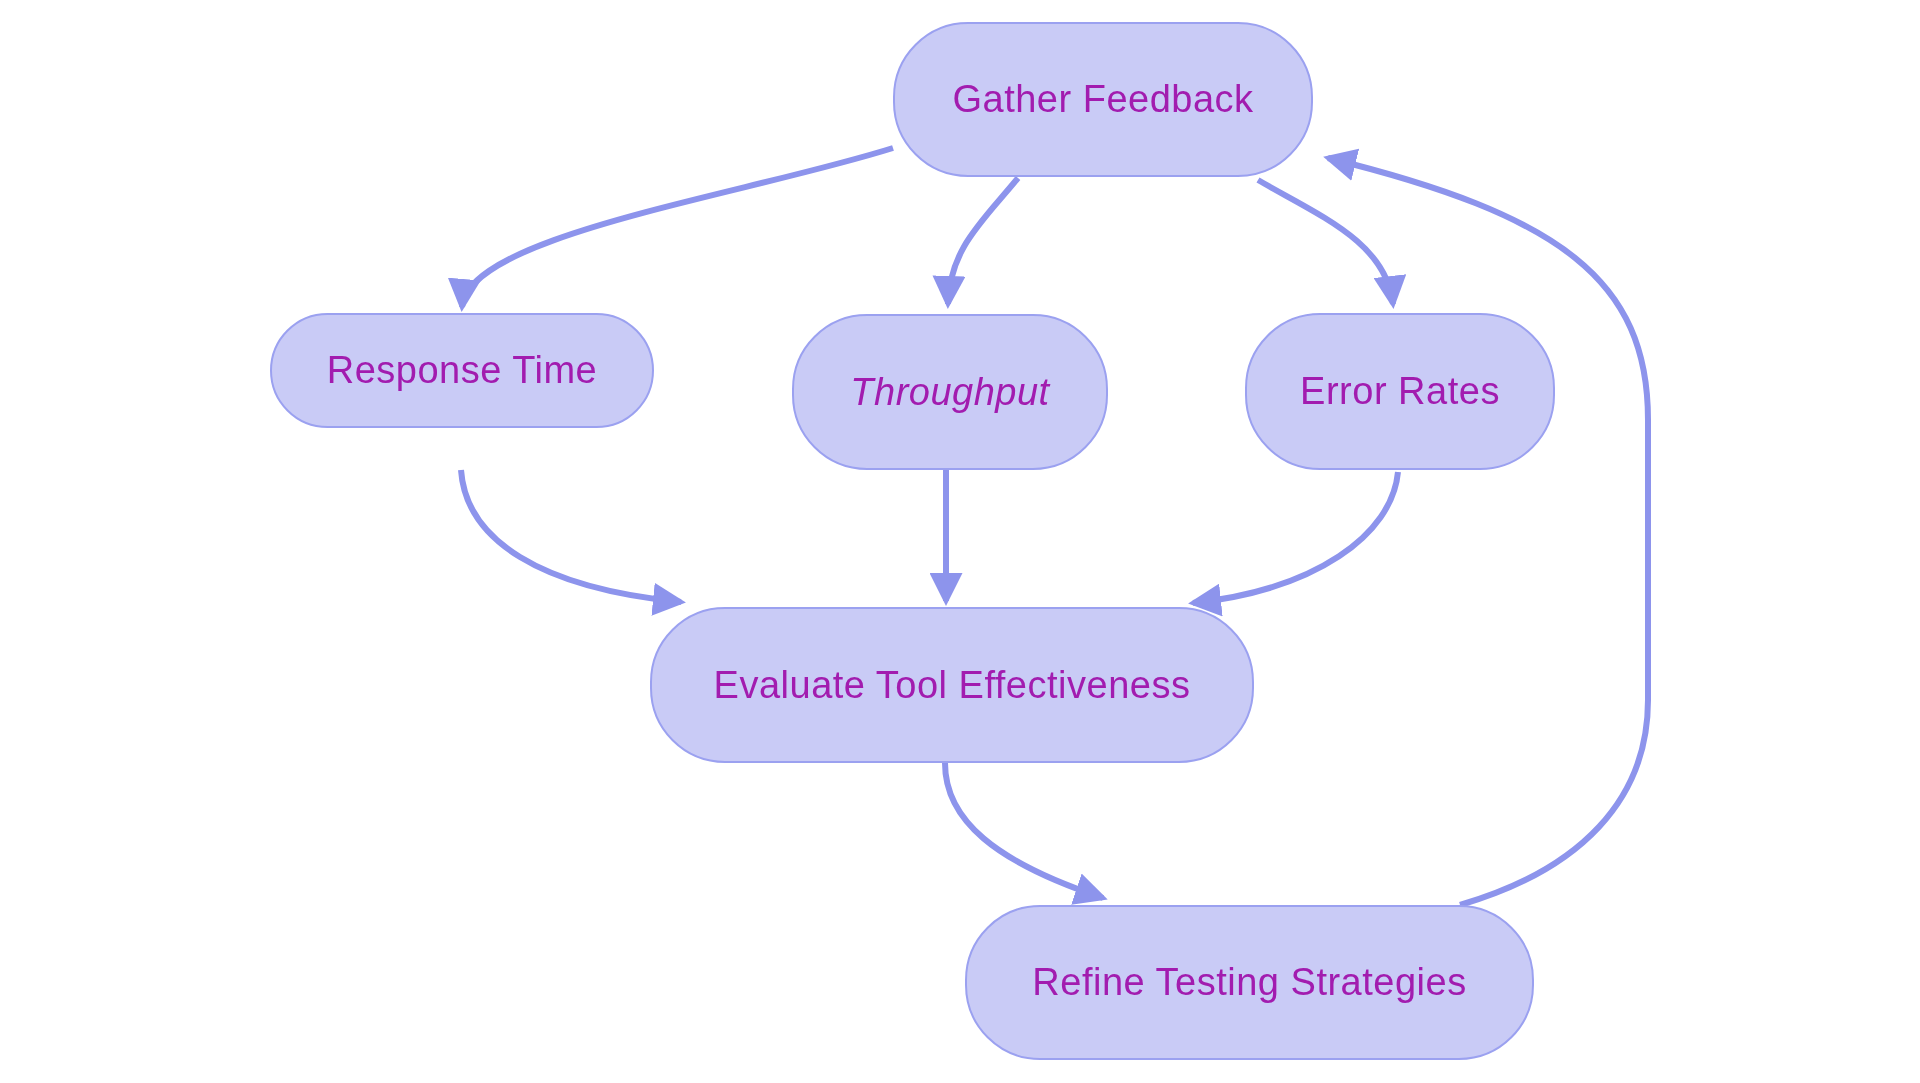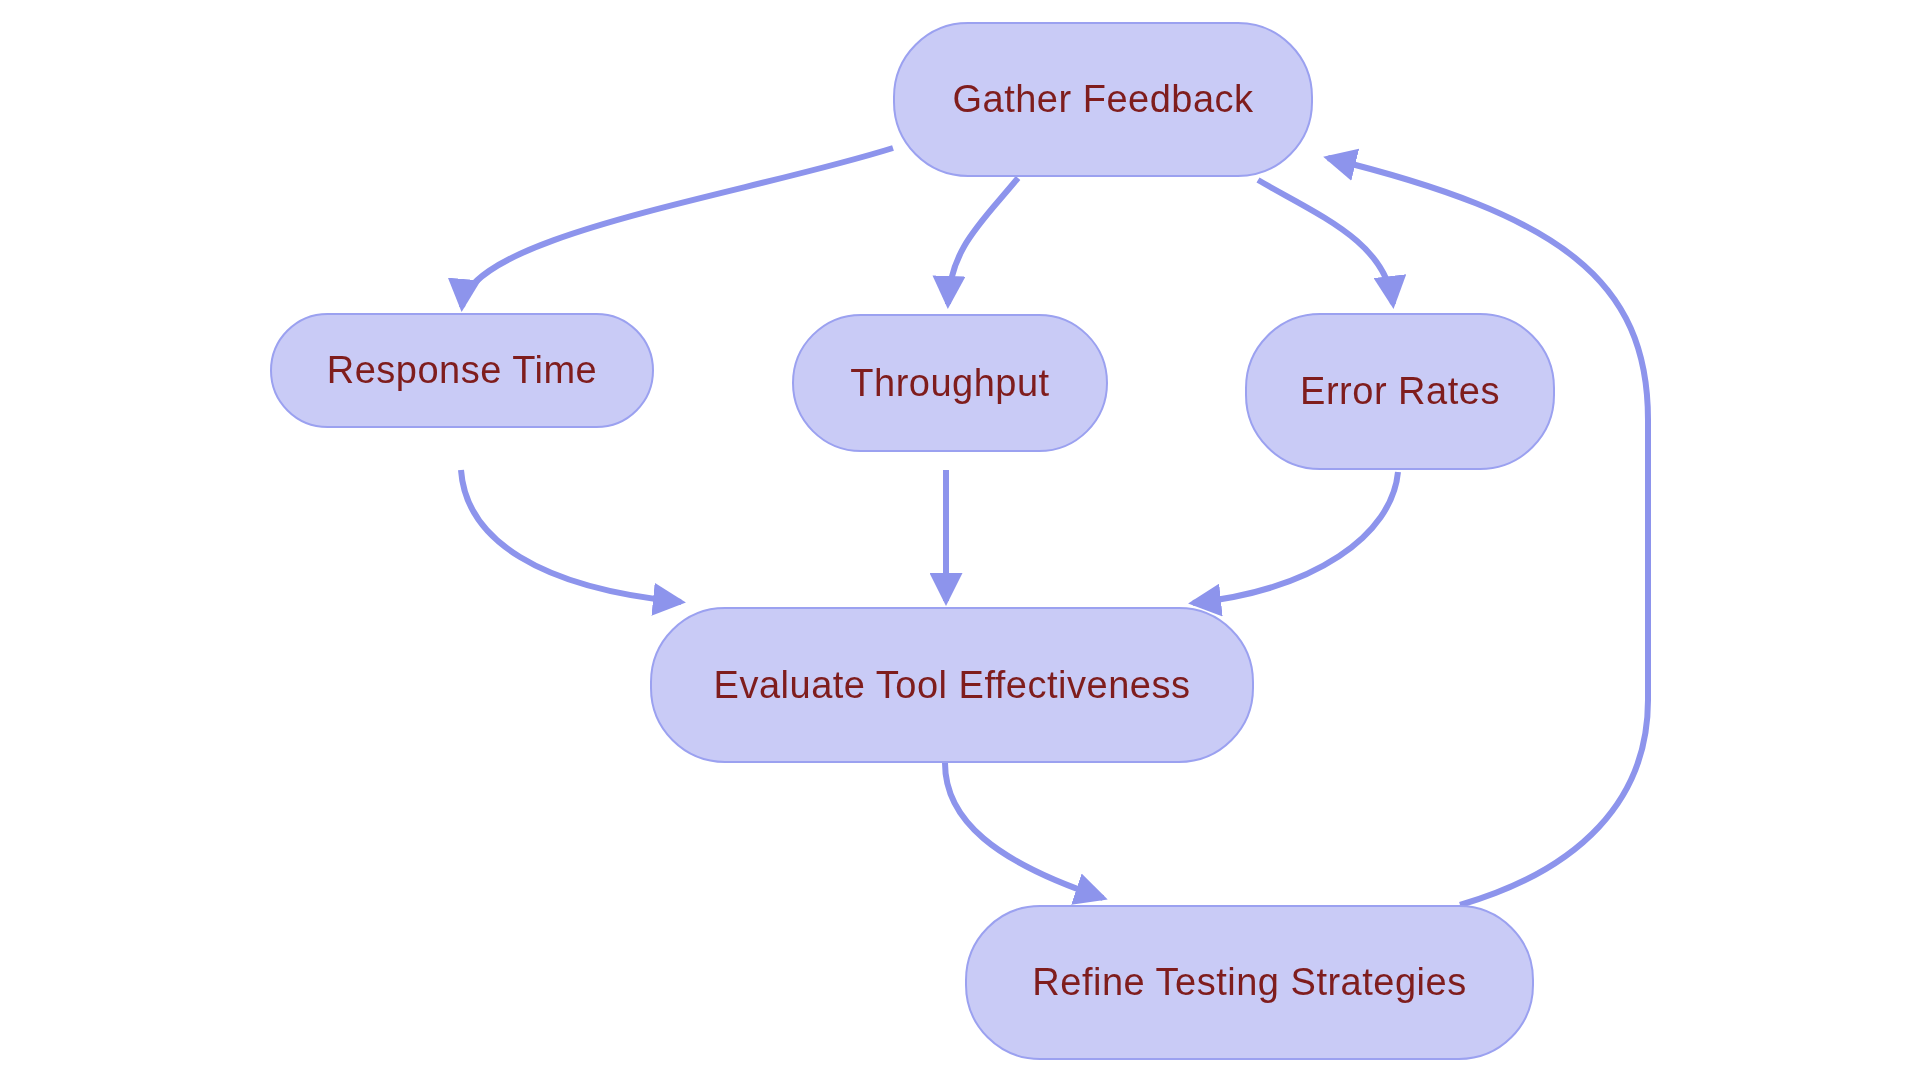--- a/index.html
+++ b/index.html
@@ -31,27 +31,27 @@
     position: absolute;
     box-sizing: border-box;
     background: #c9cbf6;
     border: 2px solid #9ba1f0;
     border-radius: 75px;
     display: flex;
     align-items: center;
     justify-content: center;
     text-align: left;
     font-size: 38px;
-    color: #7f1d1d;
+    color: #a21caf;
     letter-spacing: 0.5px;
     white-space: nowrap;
   }
   .n-gather     { left: 893px;  top: 22px;  width: 420px; height: 155px; }
   .n-response   { left: 270px;  top: 313px; width: 384px; height: 115px; }
-  .n-throughput { left: 792px;  top: 314px; width: 316px; height: 138px; }
+  .n-throughput { left: 792px;  top: 314px; width: 316px; height: 156px; font-style: italic; }
   .n-error      { left: 1245px; top: 313px; width: 310px; height: 157px; }
   .n-evaluate   { left: 650px;  top: 607px; width: 604px; height: 156px; }
   .n-refine     { left: 965px; top: 905px; width: 569px; height: 155px; }
 </style>
 </head>
 <body>
 
 <div class="canvas">
 
   <svg class="edges" viewBox="0 0 1920 1083" xmlns="http://www.w3.org/2000/svg">

